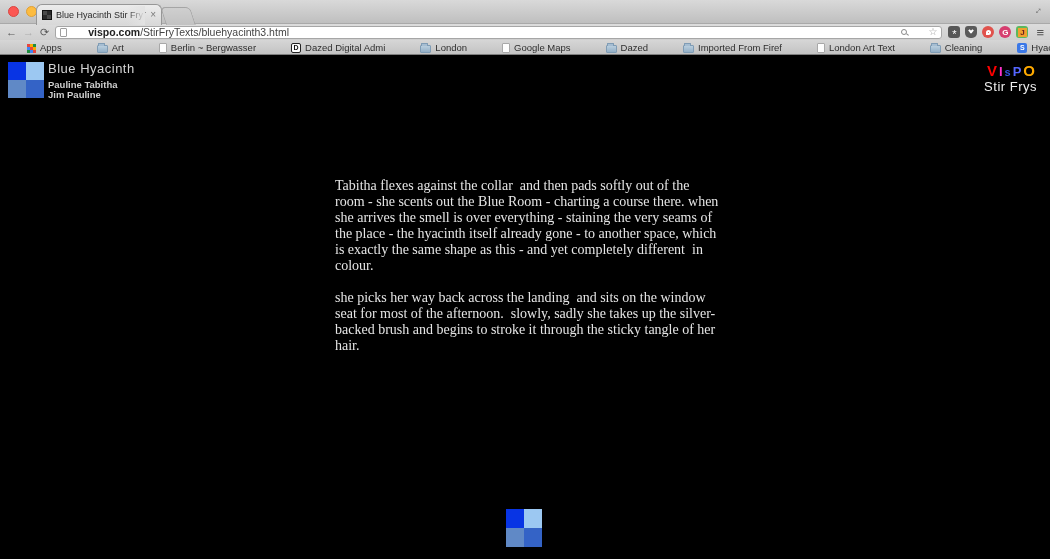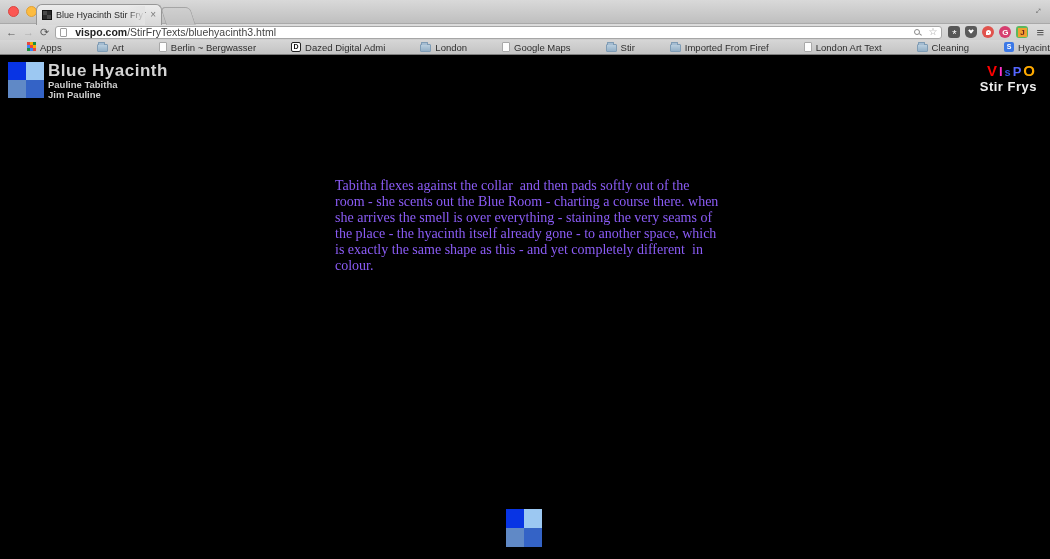--- a/index.html
+++ b/index.html
@@ -27,21 +27,21 @@
   .tab-fade { position:absolute; right:16px; top:1px; width:18px; height:19px;
          background:linear-gradient(90deg, rgba(232,232,232,0), #e3e3e3); }
   .tab-close { font-size:10px; color:#7a7a7a; line-height:10px; flex:0 0 auto; }
   .expand-arrow { position:absolute; right:8px; top:4px; font-size:10px; color:#6e6e6e; transform:rotate(-45deg); }
 
   
   .toolbar { height:16px; background:linear-gradient(#dcdcdc,#cfcfcf); display:flex; align-items:center; padding:0 6px; gap:6px; }
   .navbtn { font-size:11px; line-height:11px; color:#555; }
   .navbtn.disabled { color:#adadad; }
   .urlbar { flex:1; height:13px; background:#fff; border:1px solid #a6a6a6; border-radius:3px;
-            display:flex; align-items:center; padding:0 4px; gap:8px; }
+            display:flex; align-items:center; padding:0 4px; gap:21px; }
   .pageicon { width:7px; height:9px; background:#fff; border:1px solid #9e9e9e; border-radius:1px; flex:0 0 auto; }
   .url { font-size:10.5px; white-space:nowrap; overflow:hidden; flex:1; }
   .url .domain { color:#222; font-weight:bold; }
   .url .path { color:#444; }
   .zoomglass { width:6px; height:6px; border:1px solid #8a8a8a; border-radius:50%; position:relative; flex:0 0 auto; }
   .zoomglass::after { content:""; position:absolute; width:3px; height:1px; background:#8a8a8a; right:-3px; bottom:-1px; transform:rotate(40deg); }
   .star { font-size:10px; color:#9a9a9a; line-height:10px; flex:0 0 auto; }
   .exts { display:flex; align-items:center; gap:5px; }
   .ext { width:12px; height:12px; border-radius:3px; display:flex; align-items:center; justify-content:center; }
   .ext.asterisk { background:#565656; color:#fff; font-size:11px; line-height:6px; padding-top:4px; }
@@ -50,46 +50,46 @@
   .ext.redc { background:#e0524c; border-radius:50%; }
   .ext.redc i { display:block; width:5px; height:5px; border:2px solid #fff; border-radius:50% 50% 50% 0; }
   .ext.gcirc { background:#d63d6f; border-radius:50%; color:#fff; font-size:8px; font-weight:bold; }
   .ext.jsq { background:#5cb85c; }
   .ext.jsq i { font-style:normal; display:flex; align-items:center; justify-content:center; width:9px; height:9px; background:#f0a030; color:#6b1f1f; font-size:8px; font-weight:bold; }
   .hamburger { font-size:13px; color:#555; line-height:13px; margin-left:2px; }
 
   
   .bookmarksbar { height:15px; background:linear-gradient(#d6d6d6,#c3c3c3); border-bottom:1px solid #7e7e7e;
                   display:flex; align-items:center; padding:0 7px; gap:15px; overflow:hidden; }
-  .bm { display:flex; align-items:flex-start; gap:4px; white-space:nowrap;padding-left:20px; }
+  .bm { display:flex; align-items:flex-end; gap:4px; white-space:nowrap;padding-left:20px; }
   .bl { font-size:9.5px; color:#2e2e2e; }
   .bi { flex:0 0 auto; }
   .bi.apps { width:9px; height:9px; display:grid; grid-template-columns:repeat(3,3px); grid-template-rows:repeat(3,3px); }
   .bi.apps b:nth-child(1){background:#e8453c}.bi.apps b:nth-child(2){background:#f9ab00}.bi.apps b:nth-child(3){background:#1e8e3e}
   .bi.apps b:nth-child(4){background:#4285f4}.bi.apps b:nth-child(5){background:#e8453c}.bi.apps b:nth-child(6){background:#f9ab00}
   .bi.apps b:nth-child(7){background:#1e8e3e}.bi.apps b:nth-child(8){background:#4285f4}.bi.apps b:nth-child(9){background:#e8453c}
   .bi.folder { width:11px; height:8px; background:linear-gradient(#b9cede,#93afc6); border:1px solid #7f9cb5; border-radius:1px; position:relative; margin-top:2px; }
   .bi.folder::before { content:""; position:absolute; top:-3px; left:0; width:5px; height:2px; background:#a5bdd2; border:1px solid #7f9cb5; border-bottom:none; border-radius:1px 1px 0 0; }
   .bi.page { width:8px; height:10px; background:#fdfdfd; border:1px solid #a8a8a8; border-radius:1px; }
   .bi.glyph { width:10px; height:10px; display:flex; align-items:center; justify-content:center; font-size:7px; font-weight:bold; border-radius:2px; }
   .bi.dazed { background:#fff; border:1px solid #222; color:#111; }
   .bi.blues { background:#3b78e7; color:#fff; }
 
   
   .page { position:relative; width:1050px; height:503px; background:#000; overflow:hidden; }
   .sq-logo { position:absolute; display:grid; grid-template-columns:18px 18px; grid-template-rows:18px 18px; }
   .sq-logo.top { left:8px; top:7px; }
   .sq-logo.bottom { left:506px; top:454px; grid-template-rows:19px 19px; }
-  .page-title { position:absolute; left:48px; top:6px; font-size:17px; font-weight:bold; color:#d4d4d4; letter-spacing:0.5px; }
+  .page-title { position:absolute; left:48px; top:6px; font-size:13px; font-weight:normal; color:#d4d4d4; letter-spacing:0.5px; }
   .authors { position:absolute; left:48px; top:25px; font-size:9.5px; font-weight:bold; color:#cfcfcf; line-height:9.5px; }
   .brand { position:absolute; right:13px; top:7px; text-align:left; font-weight:bold; letter-spacing:2px; }
   .brand .L0,.brand .L4 { font-size:15px; }
   .brand .L1,.brand .L3 { font-size:13px; }
   .brand .L2 { font-size:11px; }
-  .brand-sub { position:absolute; right:13px; top:24px; font-size:13px; font-weight:bold; color:#efefef; letter-spacing:0.5px; }
+  .brand-sub { position:absolute; right:13px; top:24px; font-size:13px; font-weight:normal; color:#efefef; letter-spacing:0.5px; }
   .stir-text { position:absolute; left:335px; top:123px; width:386px;
                font-family:"Liberation Serif", serif; font-size:14px; line-height:16px; }
   .stir-text p { white-space:pre-wrap; margin:0 0 16px 0; }
 </style>
 </head>
 <body>
 
 <div class="window">
 
   <div class="titlebar">
@@ -164,21 +164,21 @@
     <div class="bm">
       <span class="bi folder"></span>
       <span class="bl">London</span>
     </div>
     <div class="bm">
       <span class="bi page"></span>
       <span class="bl">Google Maps</span>
     </div>
     <div class="bm">
       <span class="bi folder"></span>
-      <span class="bl">Stir</span>
+      <span class="bl">Dazed</span>
     </div>
     <div class="bm">
       <span class="bi folder"></span>
       <span class="bl">Imported From Firef</span>
     </div>
     <div class="bm">
       <span class="bi page"></span>
       <span class="bl">London Art Text</span>
     </div>
     <div class="bm">
@@ -214,22 +214,23 @@
     </div>
     <div class="page-title">Blue Hyacinth</div>
     <div class="authors">
       <div>Pauline Tabitha</div>
       <div>Jim Pauline</div>
     </div>
 
     <div class="brand"><span class="L0" style="color: rgb(255, 0, 0);">V</span><span class="L1" style="color: rgb(255, 51, 204);">I</span><span class="L2" style="color: rgb(51, 85, 221);">s</span><span class="L3" style="color: rgb(85, 102, 255);">P</span><span class="L4" style="color: rgb(255, 170, 0);">O</span></div>
     <div class="brand-sub">Stir Frys</div>
 
-    <div class="stir-text" style="color: #8b5cf6;">
+    <div class="stir-text" style="color: #e5e5e5;">
       <p>Tabitha flexes against the collar  and then pads softly out of the room - she scents out the Blue Room - charting a course there. when she arrives the smell is over everything - staining the very seams of the place - the hyacinth itself already gone - to another space, which is exactly the same shape as this - and yet completely different  in colour.</p>
+      <p>she picks her way back across the landing  and sits on the window seat for most of the afternoon.  slowly, sadly she takes up the silver-backed brush and begins to stroke it through the sticky tangle of her hair.</p>
     </div>
 
     <div class="sq-logo bottom">
       <span style="background: rgb(8, 52, 228);"></span>
       <span style="background: rgb(156, 200, 242);"></span>
       <span style="background: rgb(96, 137, 198);"></span>
       <span style="background: rgb(52, 99, 198);"></span>
     </div>
 
   </div>

